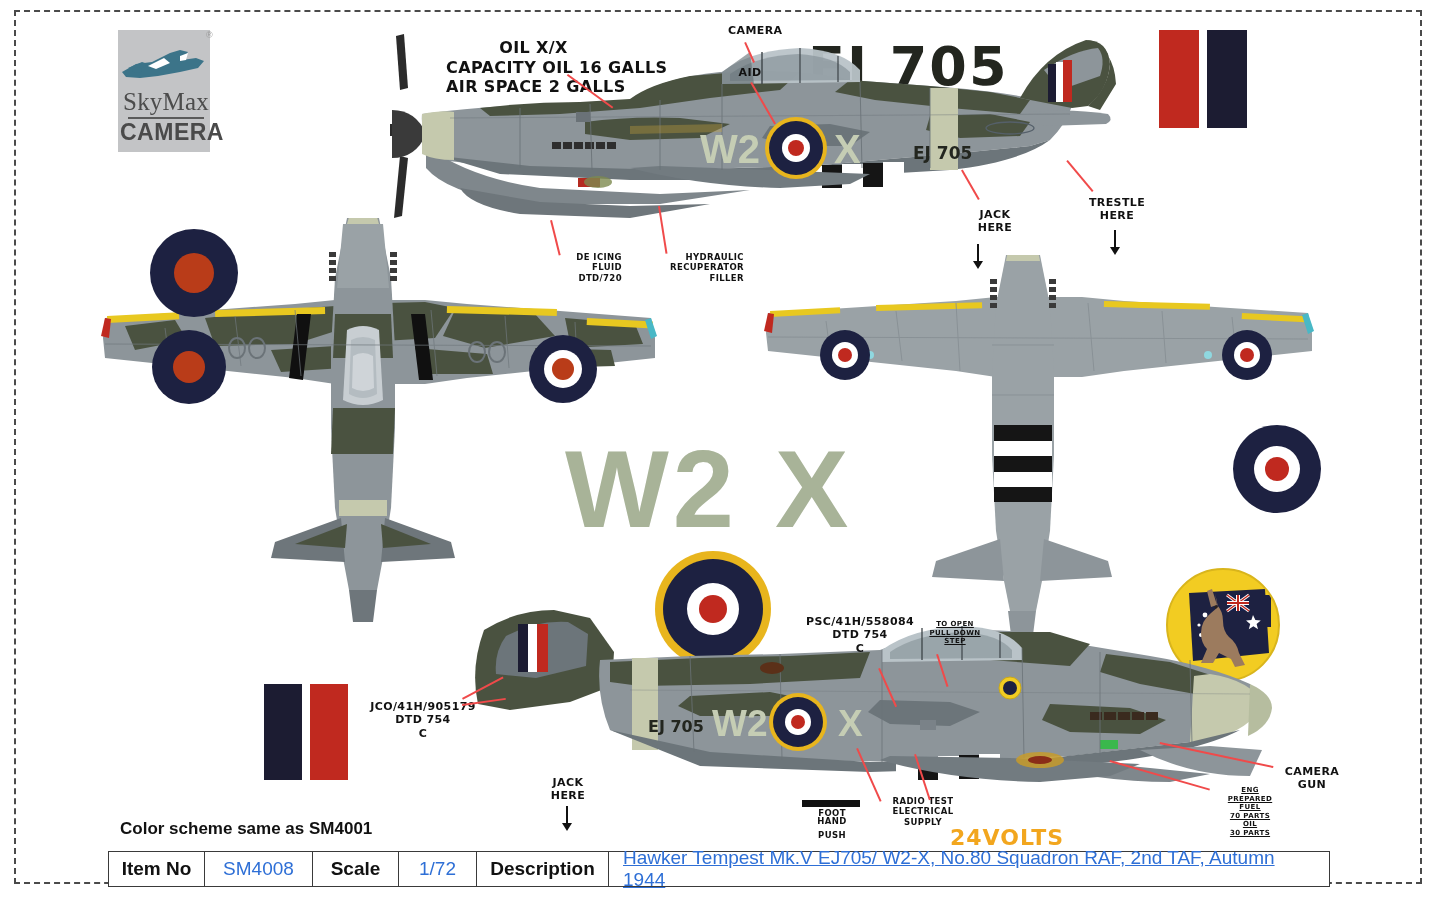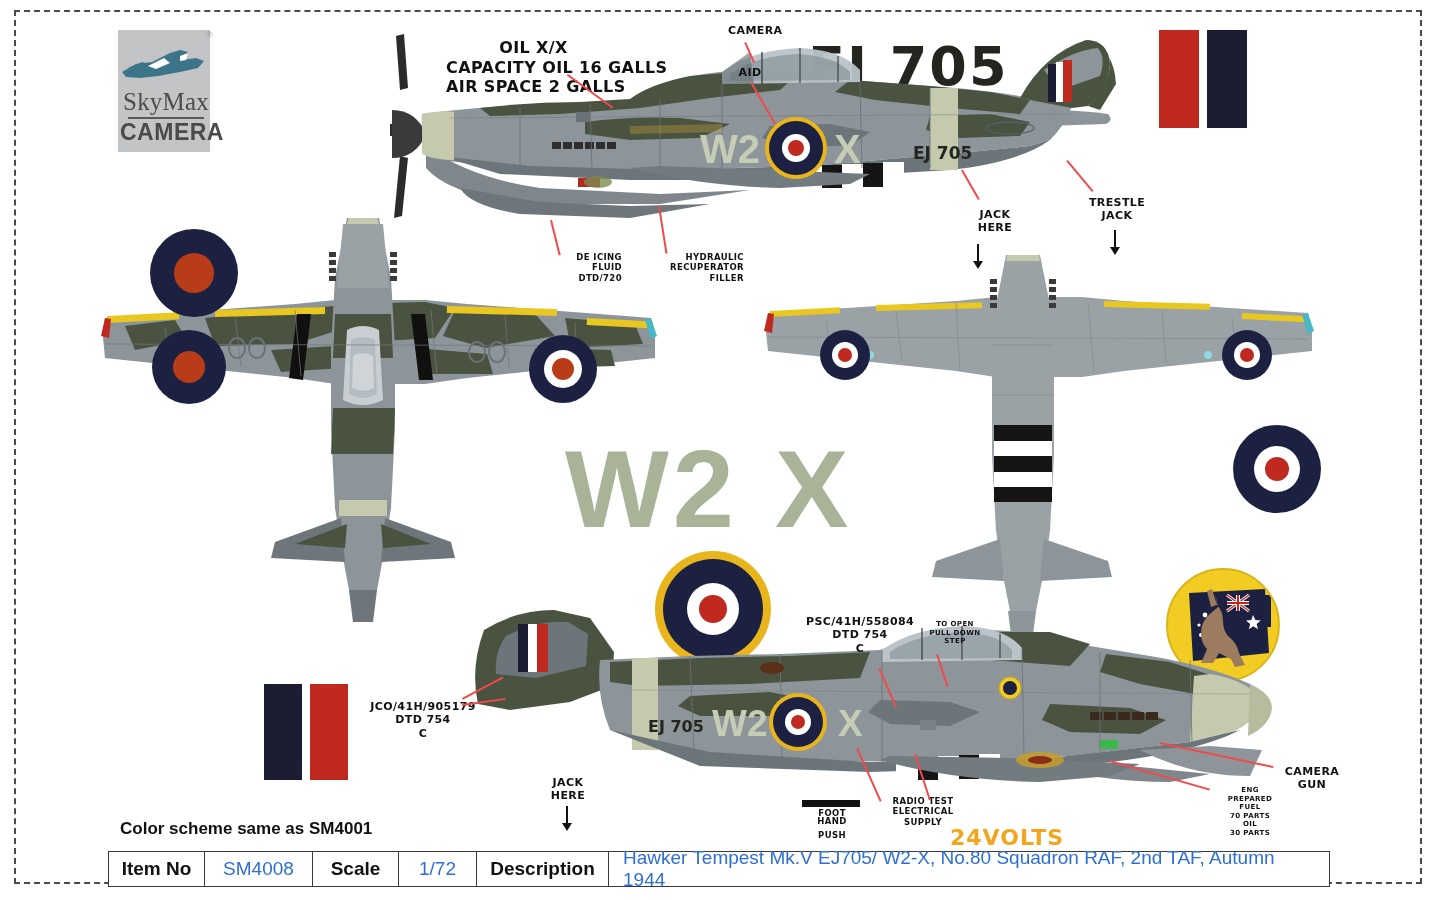--- a/index.html
+++ b/index.html
@@ -13,21 +13,21 @@
   .logo-sky{position:absolute;left:120px;top:88px;width:92px;text-align:center;font-family:"Liberation Serif",serif;font-size:25px;color:#4c4c4c;letter-spacing:.2px;}
   .logo-rule{position:absolute;left:128px;top:117px;width:76px;height:2px;background:#5a5a5a;}
   .logo-models{position:absolute;left:120px;top:119px;width:92px;text-align:center;font-size:23px;font-weight:bold;color:#4a4a4a;letter-spacing:.5px;font-family:"Liberation Sans",sans-serif;}
   .logo-reg{position:absolute;left:206px;top:30px;font-size:9px;color:#9a9a9a;}
 
   
   .stencil{position:absolute;font-family:"DejaVu Sans",sans-serif;font-weight:bold;color:#111;line-height:1.22;letter-spacing:.4px;white-space:pre;text-align:right;}
   .st-lg{font-size:16px;}
   .st-md{font-size:11px;}
   .st-sm{font-size:8.5px;}
-  .st-xs{font-size:7px;}
+  .st-xs{font-size:7px;text-decoration:underline;}
   .center{text-align:center;}
 
   .leader{position:absolute;background:#f04a4a;transform-origin:0 0;height:1.6px;}
   .arrow-dn{position:absolute;width:2px;background:#111;}
   .arrow-dn:after{content:"";position:absolute;left:-4px;bottom:-7px;border-left:5px solid transparent;border-right:5px solid transparent;border-top:8px solid #111;}
 
   
   .title-ej{position:absolute;left:808px;top:35px;font-size:54px;font-weight:bold;color:#23261f;font-family:"DejaVu Sans",sans-serif;letter-spacing:2px;}
 
   
@@ -36,21 +36,21 @@
   
   .sw{position:absolute;}
 
   
   .roundel{position:absolute;border-radius:50%;}
 
   
   .footer{position:absolute;left:108px;top:851px;width:1222px;height:36px;border:1.5px solid #3a3a3a;box-sizing:border-box;display:flex;align-items:stretch;background:#fff;}
   .fcell{display:flex;align-items:center;justify-content:center;border-right:1.5px solid #3a3a3a;font-size:19px;font-weight:bold;color:#111;padding:0 10px;box-sizing:border-box;}
   .fcell.val{color:#2e6fd6;font-weight:normal;}
-  .fcell.last{border-right:none;justify-content:flex-start;padding-left:14px;}
+  .fcell.last{border-right:none;justify-content:flex-start;padding-left:14px;text-decoration:underline;}
   .color-note{position:absolute;left:120px;top:819px;font-size:17px;font-weight:bold;color:#111;}
   .volts{position:absolute;left:950px;top:825px;font-size:22px;font-weight:bold;color:#f2a61e;font-family:"DejaVu Sans",sans-serif;letter-spacing:1px;}
   svg{display:block;}
 </style>
 </head>
 <body>
 
 <div id="sheet">
 
   <div class="dashed-border"></div>
@@ -462,21 +462,21 @@
 RECUPERATOR
 FILLER</div>
   <div class="leader" style="left:660px;top:206px;width:48px;transform:rotate(81deg);"></div>
 
   <div class="stencil st-md center" style="left:966px;top:208px;width:58px;">JACK
 HERE</div>
   <div class="leader" style="left:978px;top:200px;width:34px;transform:rotate(-120deg);"></div>
   <div class="arrow-dn" style="left:977px;top:244px;height:18px;"></div>
 
   <div class="stencil st-md center" style="left:1078px;top:196px;width:78px;">TRESTLE
-JACK</div>
+HERE</div>
   <div class="leader" style="left:1092px;top:192px;width:40px;transform:rotate(-130deg);"></div>
   <div class="arrow-dn" style="left:1114px;top:230px;height:18px;"></div>
 
   <div class="stencil st-md center" style="left:800px;top:615px;width:120px;">PSC/41H/558084
 DTD 754
 C</div>
   <div class="leader" style="left:880px;top:668px;width:42px;transform:rotate(66deg);"></div>
 
   <div class="stencil st-xs center" style="left:924px;top:620px;width:62px;">TO OPEN
 PULL DOWN

